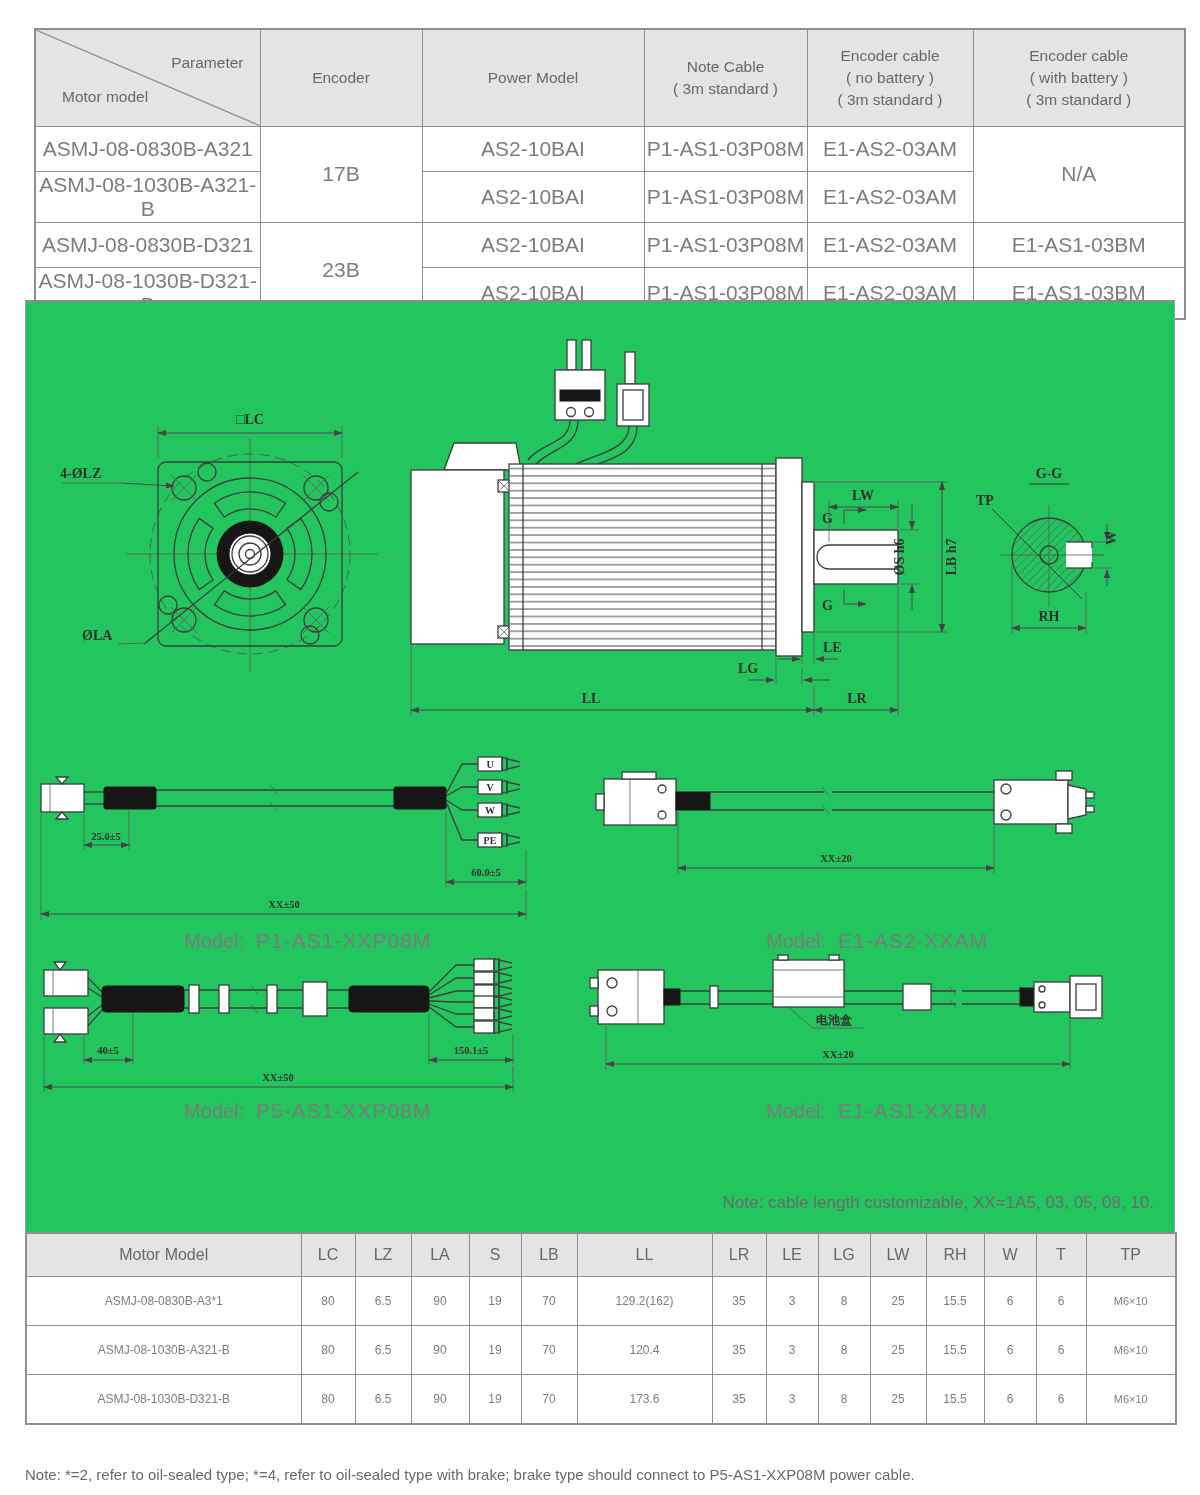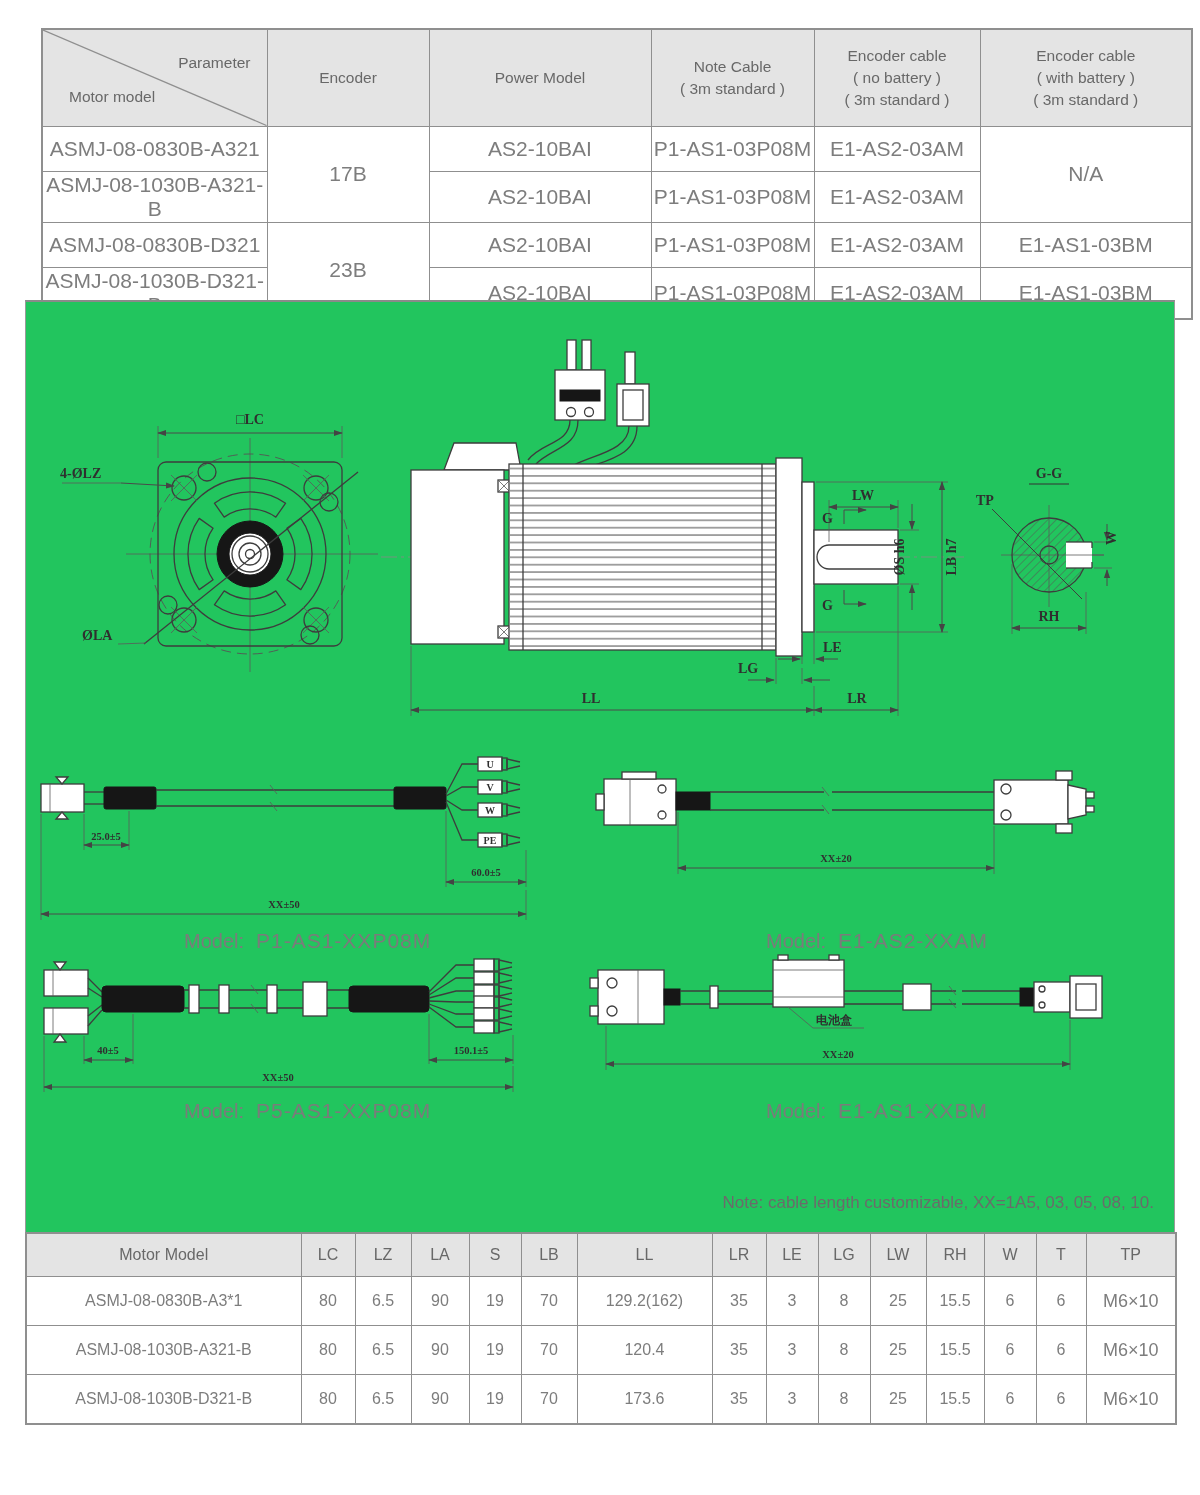--- a/index.html
+++ b/index.html
@@ -1,40 +1,40 @@
 <!DOCTYPE html>
 <html><head>
 <meta charset="utf-8">
 <style>
   html,body{margin:0;padding:0;background:#fff;}
   .page{position:relative;width:1200px;height:1495px;background:#fff;
         font-family:"Liberation Sans",sans-serif;overflow:hidden;}
 
   
   table{border-collapse:collapse;table-layout:fixed;}
-  .sel-table{position:absolute;left:41px;top:28px;width:1150px;
+  .sel-table{position:absolute;left:34px;top:28px;width:1150px;
              border:2px solid #8f8f8f;}
   .sel-table th,.sel-table td{border:1px solid #8f8f8f;text-align:center;
              vertical-align:middle;overflow:hidden;}
   .sel-table th{background:#e4e4e4;font-weight:normal;font-size:15.5px;
              color:#686868;line-height:22px;}
   .sel-table td{font-size:21px;color:#7d7d7d;height:42px;}
   .sel-table .head-row{height:97px;}
   .corner{position:relative;background:#e4e4e4;}
   .corner .diag{position:absolute;left:0;top:0;width:100%;height:100%;}
   .corner .c-top{position:absolute;right:16px;top:22px;font-size:15.5px;color:#686868;}
   .corner .c-bot{position:absolute;left:26px;bottom:18px;font-size:15.5px;color:#686868;}
 
   .dim-table{position:absolute;left:25px;top:1232px;width:1150px;
              border:2px solid #8f8f8f;}
   .dim-table th,.dim-table td{border:1px solid #8f8f8f;text-align:center;
              vertical-align:middle;overflow:hidden;}
   .dim-table th{background:#e4e4e4;font-weight:normal;font-size:16px;color:#686868;height:40px;}
-  .dim-table td{font-size:16px;color:#7d7d7d;height:46px;}
-  .dim-table td.tp{font-size:18px;}
+  .dim-table td{font-size:12px;color:#7d7d7d;height:46px;}
+  .dim-table td.tp{font-size:11px;}
 
   
   .draw-box{position:absolute;left:25px;top:300px;width:1148px;height:930px;
             border:1px solid #9a9a9a;border-top:2px solid #8a8a8a;background:#22c55e;}
   .footnote{position:absolute;left:25px;top:1466px;width:1150px;
             font-size:15px;color:#6a6a6a;}
 
   
   .ln{stroke:#3d3d3d;stroke-width:1.3;fill:none;}
   .lnf{stroke:#3d3d3d;stroke-width:1.3;fill:#fff;}
@@ -552,14 +552,15 @@
       <td>8</td>
       <td>25</td>
       <td>15.5</td>
       <td>6</td>
       <td>6</td>
       <td class="tp">M6×10</td>
     </tr>
   </tbody>
     </table>
 
+  <div class="footnote">Note: *=2, refer to oil-sealed type; *=4, refer to oil-sealed type with brake; brake type should connect to P5-AS1-XXP08M power cable.</div>
 
 </div>
 
 </body></html>

